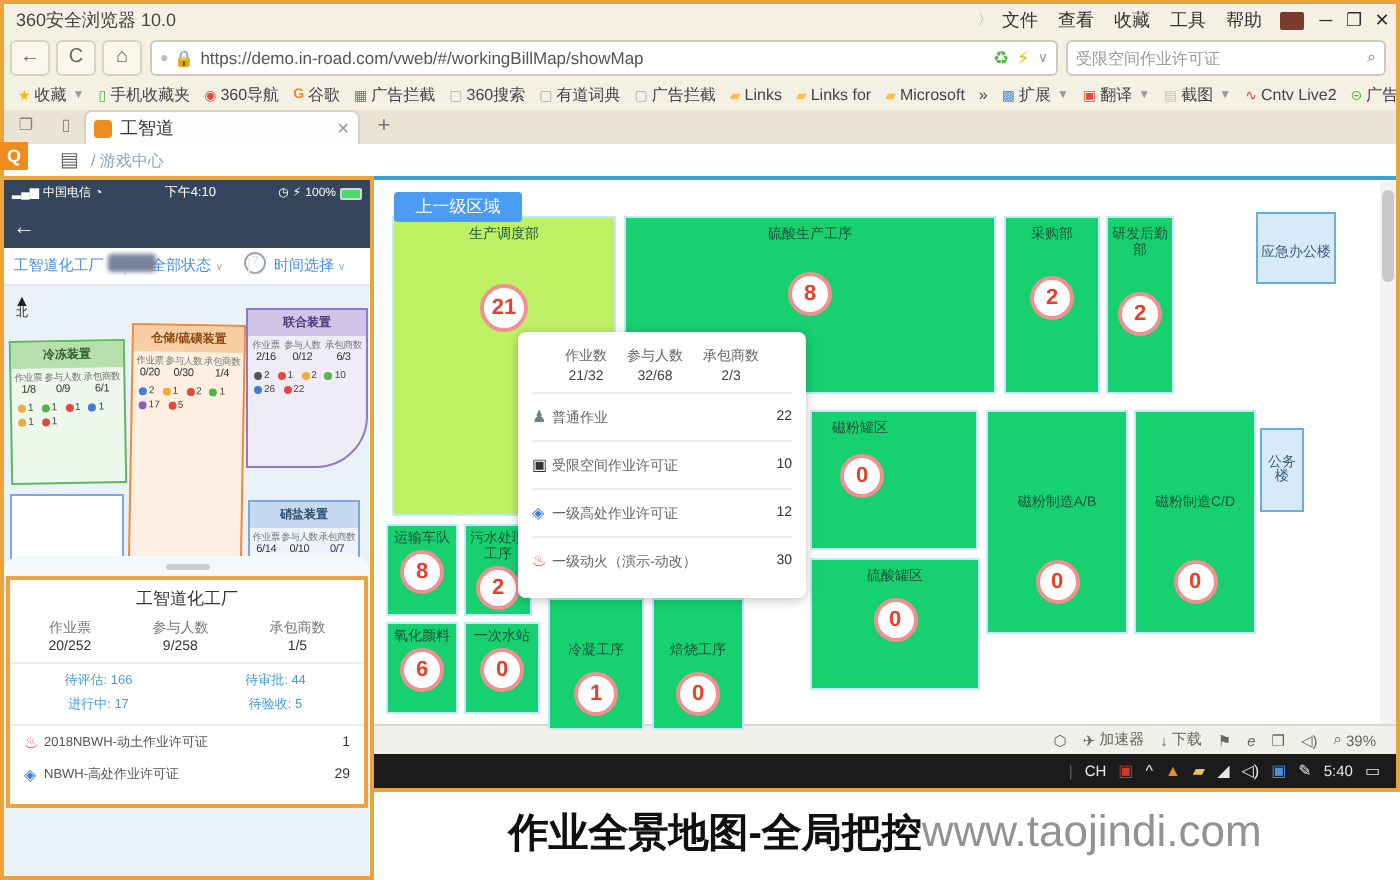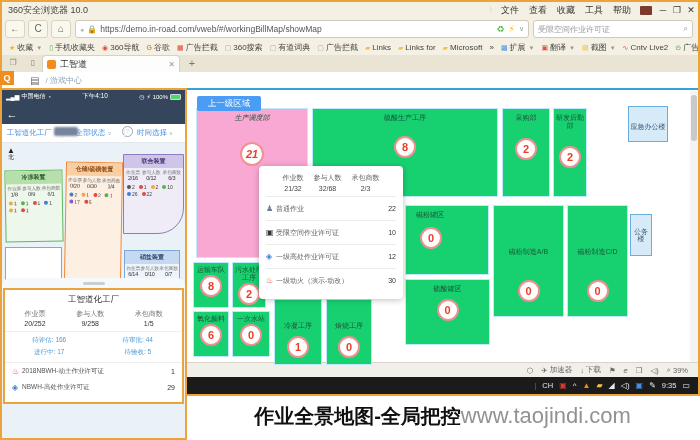--- a/index.html
+++ b/index.html
@@ -44,21 +44,21 @@
   .content{left:2px;top:88px;width:696px;height:274px;background:#fff;border-top:2px solid #35a3da;}
   .backbtn{left:197px;top:96px;width:64px;height:15px;background:#4a9cf5;color:#fff;font-size:8.5px;
            text-align:center;line-height:15px;border-radius:2px;z-index:3;}
   .mbox{position:absolute;background:#17d171;border:1px solid #bfe9ff;box-sizing:border-box;z-index:2;
         display:flex;flex-direction:column;align-items:center;}
   .mbox .lbl{font-size:7px;color:#1d5236;margin-top:5px;text-align:center;line-height:8px;}
   .badge{width:22px;height:22px;border-radius:50%;background:#fff;border:2px solid #f09090;color:#e8402a;
          font-size:11px;font-weight:bold;display:flex;align-items:center;justify-content:center;box-sizing:border-box;}
   .lightblue{background:#d6eaf8;border:1px solid #68aede;}
   .lightblue .lbl{color:#3c5a77;}
-  .b0{left:196px;top:108px;width:112px;height:150px;background:#f9a8d4;font-style:italic;}
+  .b0{left:196px;top:108px;width:112px;height:150px;background:#bef264;}
   .b0 .badge{margin-top:20px;width:24px;height:24px;}
   .b1{left:312px;top:108px;width:186px;height:89px;}
   .b1 .badge{margin-top:14px;}
   .b2{left:502px;top:108px;width:48px;height:89px;}
   .b2 .badge{margin-top:16px;}
   .b3{left:553px;top:108px;width:34px;height:89px;}
   .b3 .badge{margin-top:16px;}
   .b4{left:628px;top:106px;width:40px;height:36px;justify-content:center;}
   .b5{left:405px;top:205px;width:84px;height:70px;align-items:flex-start;}
   .b5 .lbl{margin-left:10px;}
@@ -404,21 +404,21 @@
   <span style="color:#666;">|</span>
   <span>CH</span>
   <span class="tkic" style="color:#d33a2c;">▣</span>
   <span class="tkic">^</span>
   <span class="tkic" style="color:#f08c1e;">▲</span>
   <span class="tkic" style="color:#f2c14e;">▰</span>
   <span class="tkic">◢</span>
   <span class="tkic">◁)</span>
   <span class="tkic" style="color:#4a90e2;">▣</span>
   <span class="tkic">✎</span>
-  <span>9:35</span>
+  <span>5:40</span>
   <span class="tkic">▭</span>
 </div>
 
 <div class="abs screen-frame"></div>
 
 <div class="abs caption">
   <span class="cb">作业全景地图-全局把控</span><span class="cp">www.taojindi.com</span>
 </div>
 
 <div class="abs phone">

